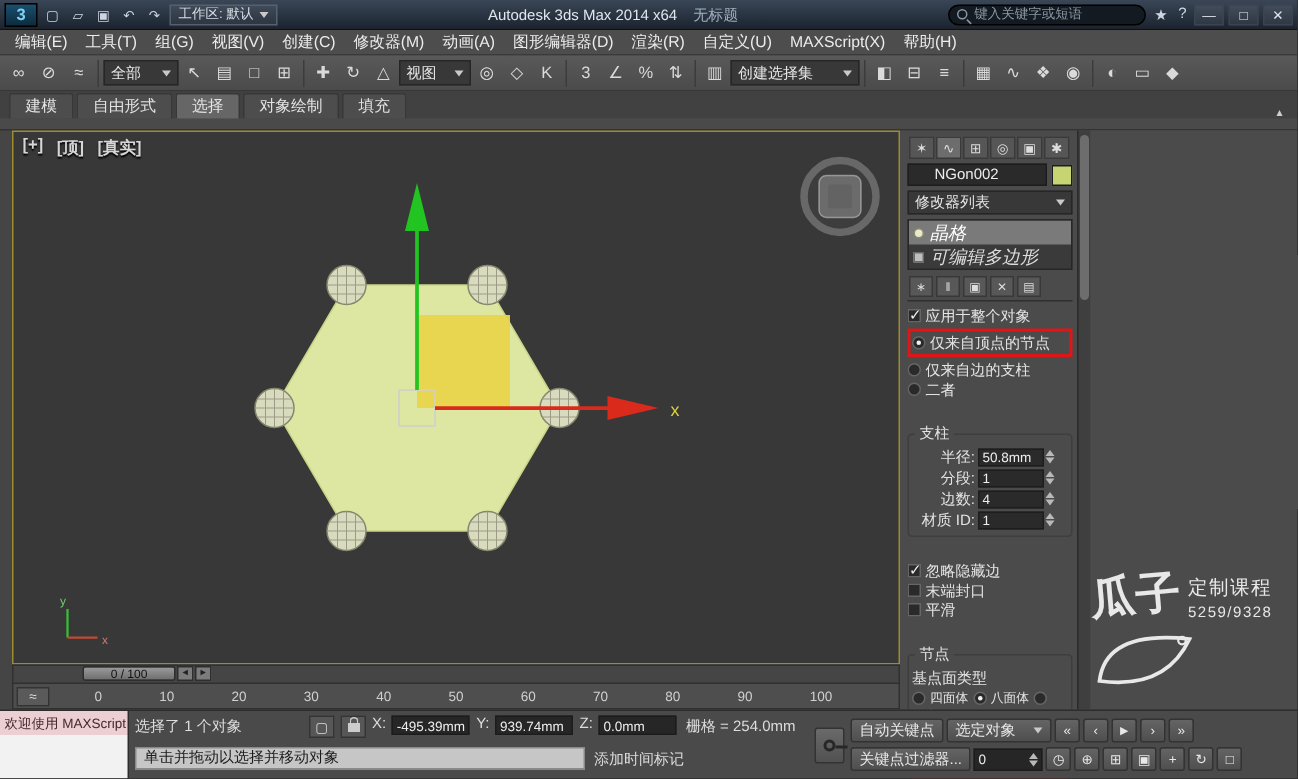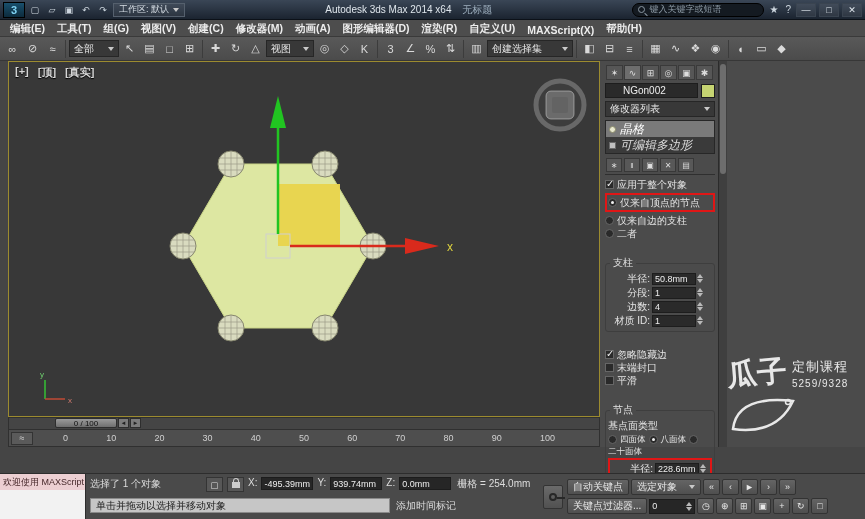--- a/index.html
+++ b/index.html
@@ -19,21 +19,21 @@
   .caret{width:0;height:0;border-left:3px solid transparent;border-right:3px solid transparent;border-top:4px solid #c9c9c9;}
   .tbtitle{flex:1;text-align:center;font-size:10px;color:#dfe6ec;white-space:nowrap;overflow:hidden;}
   .tbtitle .doc{color:#9fb0bf;margin-left:8px;}
   .search{width:132px;height:14px;background:#141a21;border:1px solid #000;border-radius:7px;display:flex;align-items:center;padding:0 5px;gap:4px;font-size:9px;color:#8b98a3;}
   .mag{width:7px;height:7px;border:1px solid #8b98a3;border-radius:50%;position:relative;flex:none;}
   .mag::after{content:"";position:absolute;width:4px;height:1px;background:#8b98a3;transform:rotate(45deg);left:5px;top:7px;}
   .icbtn{font-size:10px;color:#cdd6de;padding:0 2px;}
   .wbtn{width:20px;height:14px;font-size:9px;color:#dfe6ec;background:rgba(255,255,255,.07);border:1px solid #3a4450;}
 
   
-  .menubar{height:17px;background:#4d4d4d;border-bottom:1px solid #3a3a3a;display:flex;align-items:flex-end;padding:0 4px;font-weight:bold;}
+  .menubar{height:17px;background:#4d4d4d;border-bottom:1px solid #3a3a3a;display:flex;align-items:center;padding:0 4px;}
   .mitem{padding:0 6px;font-size:10.5px;color:#ececec;white-space:nowrap;}
 
   
   .toolbar{height:24px;background:linear-gradient(#595959,#4b4b4b);border-bottom:1px solid #373737;display:flex;align-items:center;gap:1px;padding:0 3px;}
   .tb{width:19px;height:19px;font-size:11px;color:#dadada;flex:none;}
   .sep{width:1px;height:18px;background:#3c3c3c;margin:0 2px;flex:none;}
   .dd{height:17px;background:#383838;border:1px solid #262626;display:flex;align-items:center;justify-content:space-between;gap:4px;padding:0 4px;font-size:10px;color:#e6e6e6;flex:none;}
 
   
   .ribbon{height:26px;background:#474747;border-bottom:1px solid #333;}
@@ -223,20 +223,31 @@
     <span class="tb flexc">▦</span>
     <span class="tb flexc">∿</span>
     <span class="tb flexc">❖</span>
     <span class="tb flexc">◉</span>
     <span class="sep"></span>
     <span class="tb flexc">◐</span>
     <span class="tb flexc">▭</span>
     <span class="tb flexc">◆</span>
   </div>
 
+  <div class="ribbon">
+    <div class="rtabs">
+      <span class="rtab">建模</span>
+      <span class="rtab">自由形式</span>
+      <span class="rtab active">选择</span>
+      <span class="rtab">对象绘制</span>
+      <span class="rtab">填充</span>
+      <span class="rcollapse">▴</span>
+    </div>
+    <div class="rstrip"></div>
+  </div>
 
   <div class="main">
     <div class="left">
 
       <div class="vp">
         <div class="vlabel">
           <span>[+]</span>
           <span>[顶]</span>
           <span>[真实]</span>
         </div>

